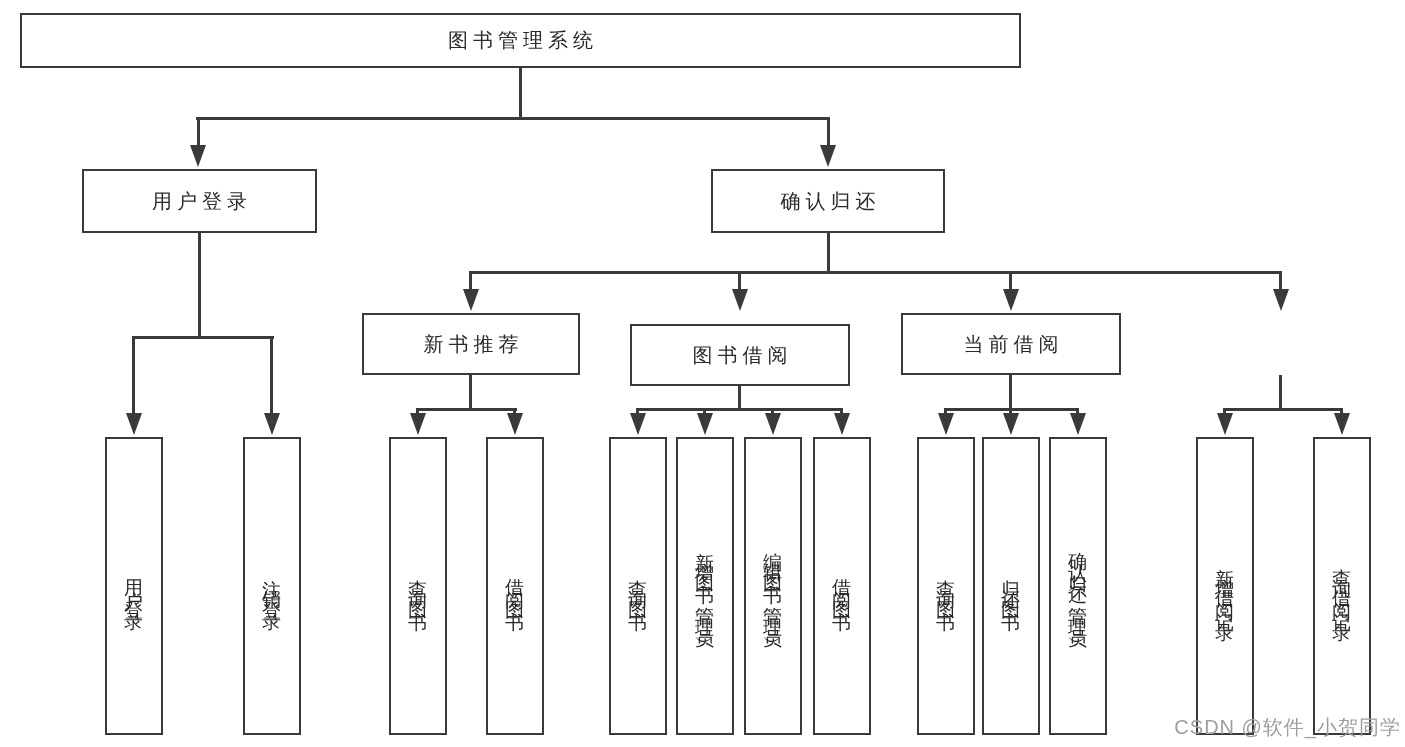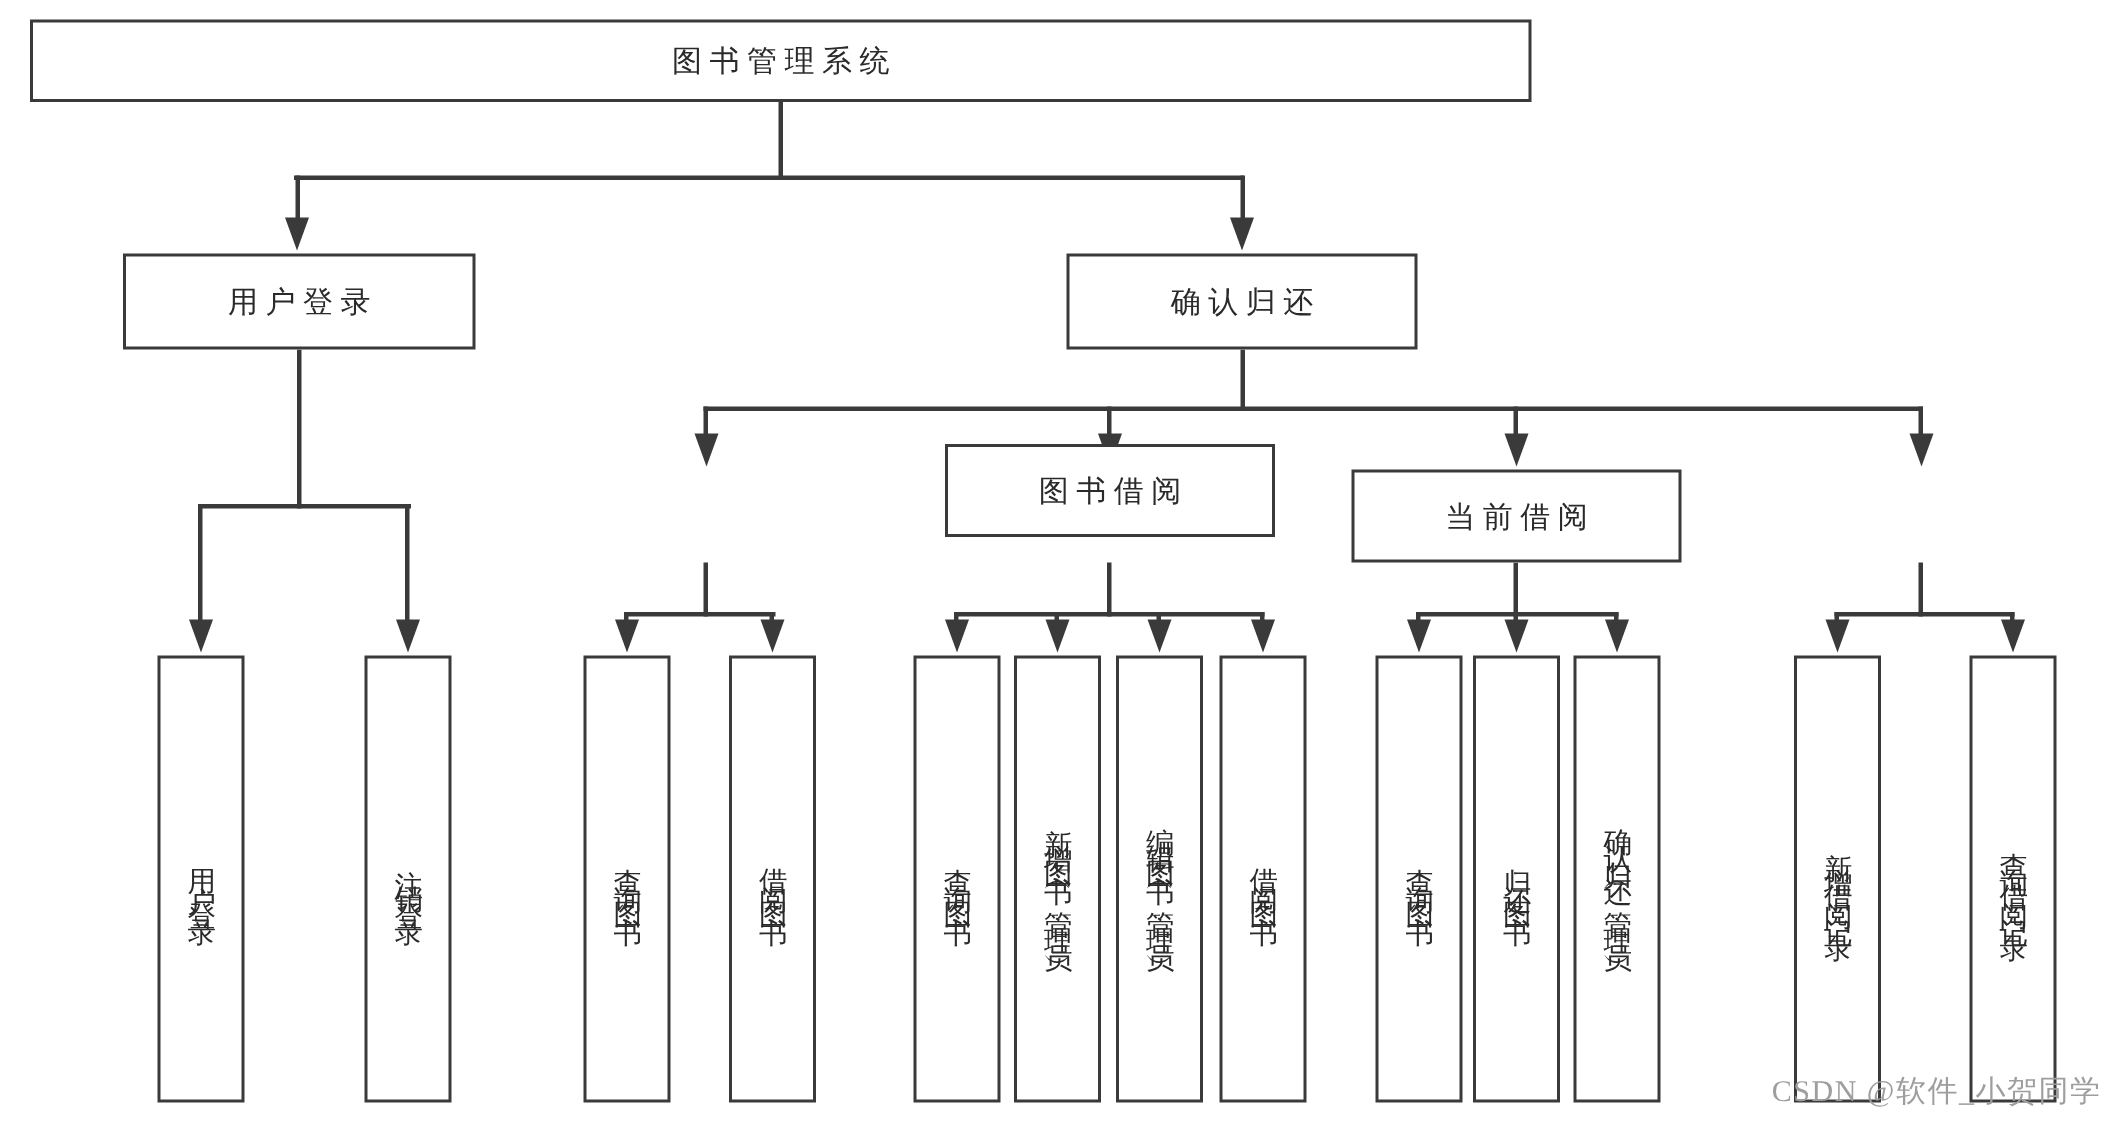--- a/index.html
+++ b/index.html
@@ -1,18 +1,18 @@
 <!DOCTYPE html>
 <html><head>
 <meta charset="utf-8">
 <style>
   html,body{margin:0;padding:0;background:#ffffff;}
   .canvas{
     position:relative;width:1405px;height:747px;background:#ffffff;overflow:hidden;
-    font-family:Liberation Serif, serif;
+    font-family:Liberation Sans, sans-serif;
   }
   .node{
     position:absolute;box-sizing:border-box;background:#ffffff;
     border:2.5px solid #3a3a3a;
     display:flex;align-items:center;justify-content:center;
     font-size:20px;color:#2a2a2a;letter-spacing:5px;
     z-index:2;
   }
   .node .hlabel{white-space:nowrap;margin-right:-5px;}
   .leaf{width:58px;height:298px;top:437px;font-size:19px;letter-spacing:0;}
@@ -101,21 +101,24 @@
     <span class="hlabel">图书管理系统</span>
   </div>
 
   <div class="node" style="left:82px;top:169px;width:235px;height:64px">
     <span class="hlabel">用户登录</span>
   </div>
   <div class="node" style="left:711px;top:169px;width:234px;height:64px">
     <span class="hlabel">确认归还</span>
   </div>
 
-  <div class="node" style="left:630px;top:296px;width:220px;height:62px">
+  <div class="node" style="left:362px;top:313px;width:218px;height:62px">
+    <span class="hlabel">新书推荐</span>
+  </div>
+  <div class="node" style="left:630px;top:324px;width:220px;height:62px">
     <span class="hlabel">图书借阅</span>
   </div>
   <div class="node" style="left:901px;top:313px;width:220px;height:62px">
     <span class="hlabel">当前借阅</span>
   </div>
 
   <div class="node leaf" style="left:105px">
     <span class="vtext">用户登录</span>
   </div>
   <div class="node leaf" style="left:243px">

